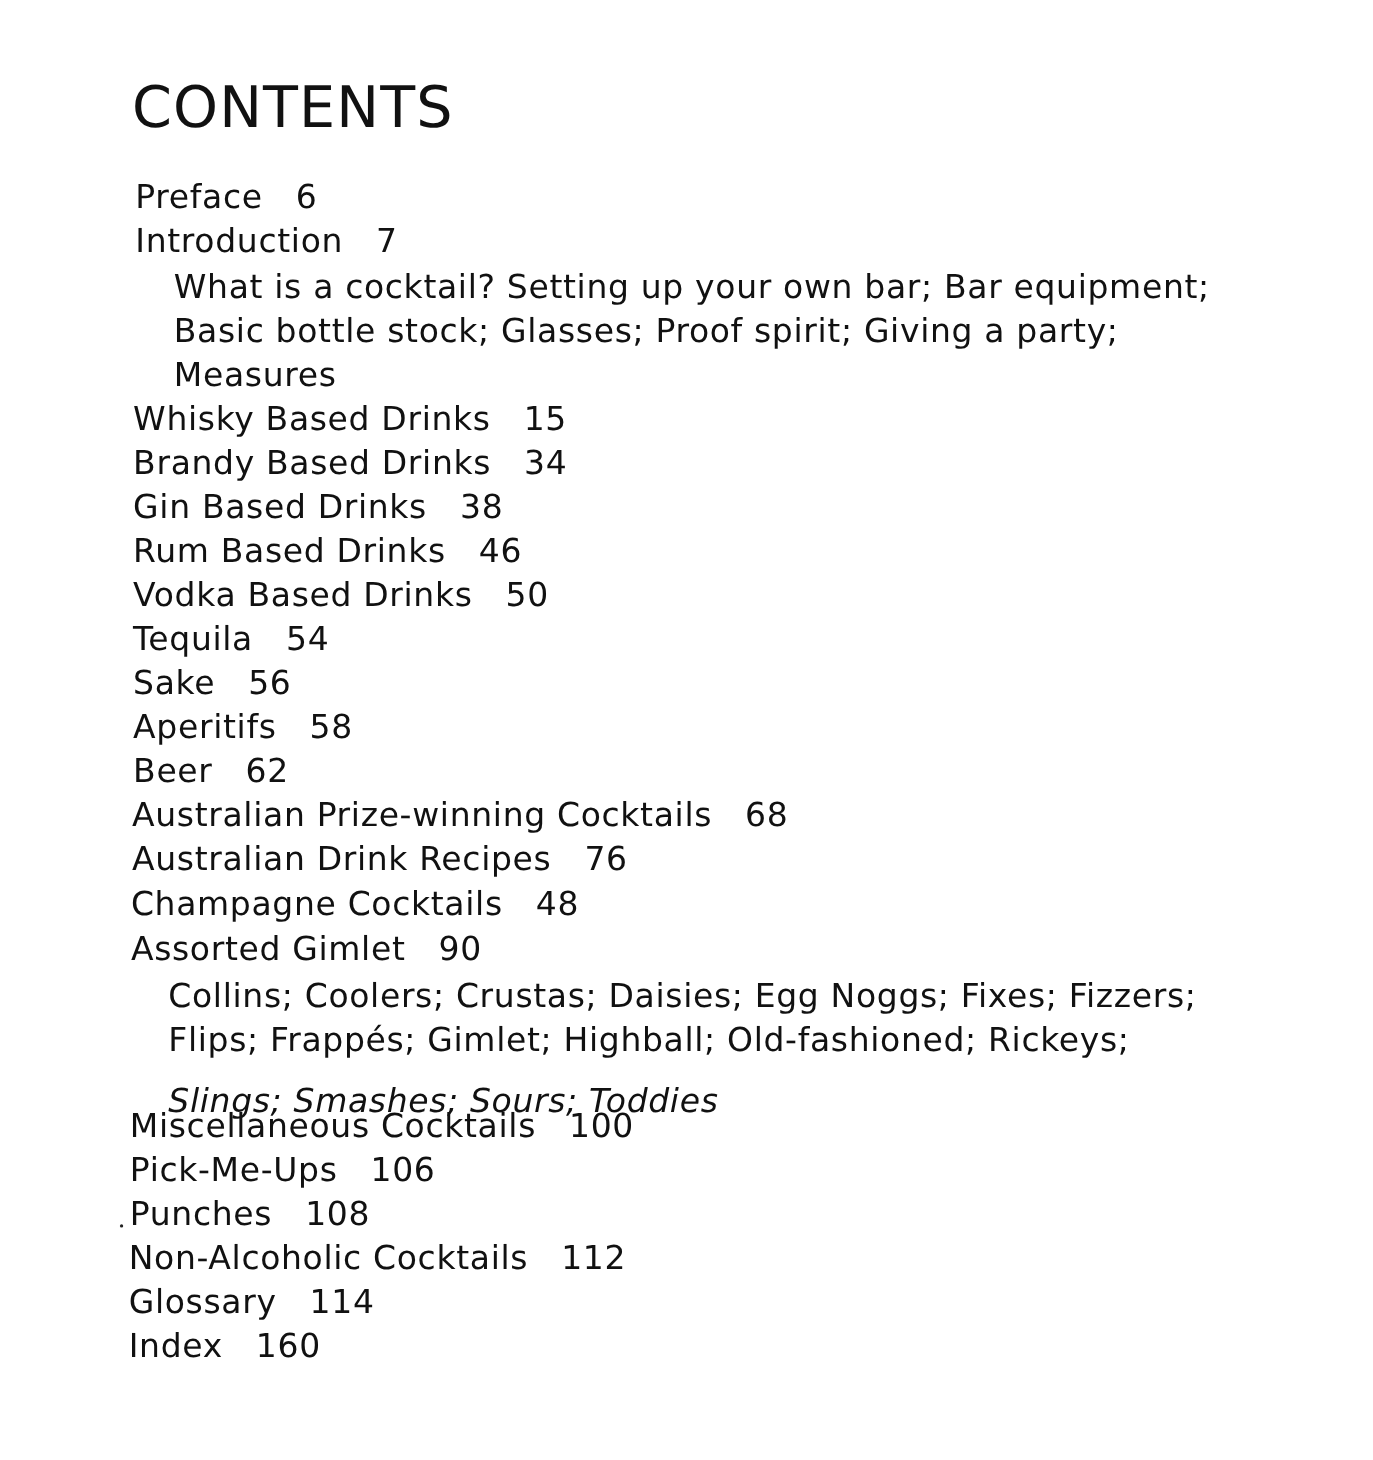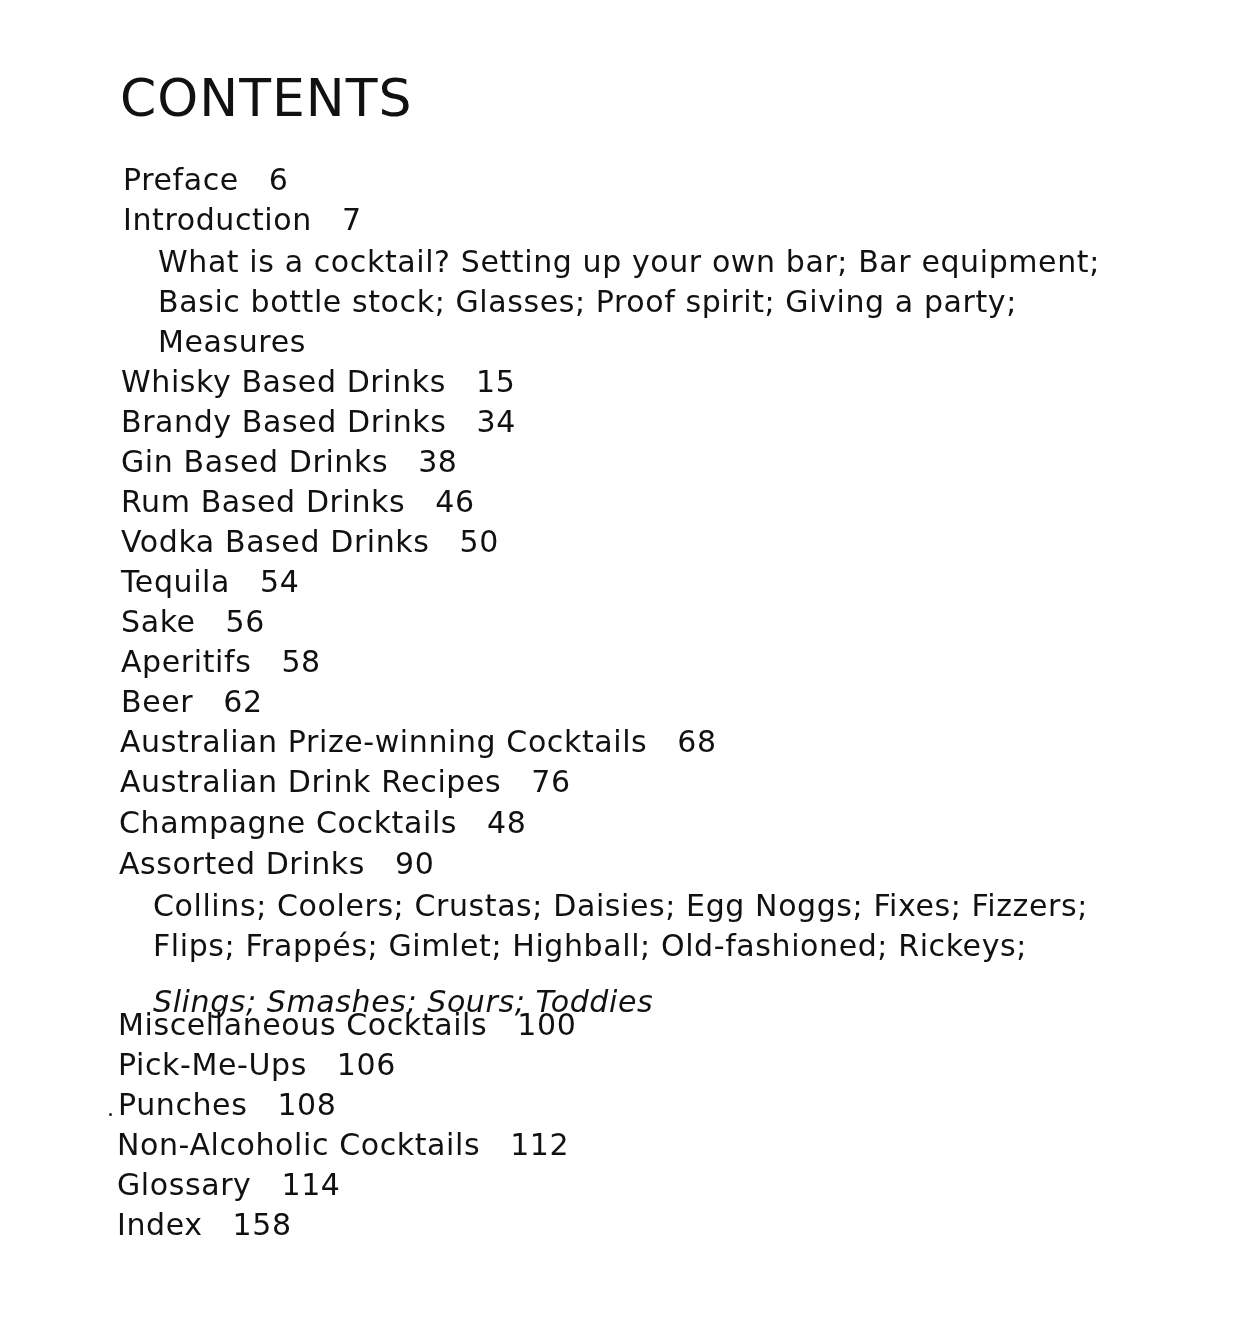--- a/index.html
+++ b/index.html
@@ -102,21 +102,21 @@
   <div class="row" style="left:120px; top:722px;">
     <span>Australian Prize-winning Cocktails</span><span class="pg">68</span>
   </div>
   <div class="row" style="left:120px; top:762px;">
     <span>Australian Drink Recipes</span><span class="pg">76</span>
   </div>
   <div class="row" style="left:119px; top:803px;">
     <span>Champagne Cocktails</span><span class="pg">48</span>
   </div>
   <div class="row" style="left:119px; top:844px;">
-    <span>Assorted Drinks</span><span class="pg">90</span>
+    <span>Assorted Gimlet</span><span class="pg">90</span>
   </div>
   <div class="sub" style="left:153px; top:886px;">Collins; Coolers; Crustas; Daisies; Egg Noggs; Fixes; Fizzers;</div>
   <div class="sub" style="left:153px; top:926px;">Flips; Frappés; Gimlet; Highball; Old-fashioned; Rickeys;</div>
   <div class="sub" style="left:153px; top:982px;font-style:italic;">Slings; Smashes; Sours; Toddies</div>
 
   <div class="row" style="left:118px; top:1005px;">
     <span>Miscellaneous Cocktails</span><span class="pg">100</span>
   </div>
   <div class="row" style="left:118px; top:1045px;">
     <span>Pick-Me-Ups</span><span class="pg">106</span>
@@ -125,15 +125,15 @@
   <div class="row" style="left:118px; top:1085px;">
     <span>Punches</span><span class="pg">108</span>
   </div>
   <div class="row" style="left:117px; top:1125px;">
     <span>Non-Alcoholic Cocktails</span><span class="pg">112</span>
   </div>
   <div class="row" style="left:117px; top:1165px;text-align:center;">
     <span>Glossary</span><span class="pg">114</span>
   </div>
   <div class="row" style="left:117px; top:1205px;">
-    <span>Index</span><span class="pg">158</span>
+    <span>Index</span><span class="pg">160</span>
   </div>
 </div>
 
 </body></html>

